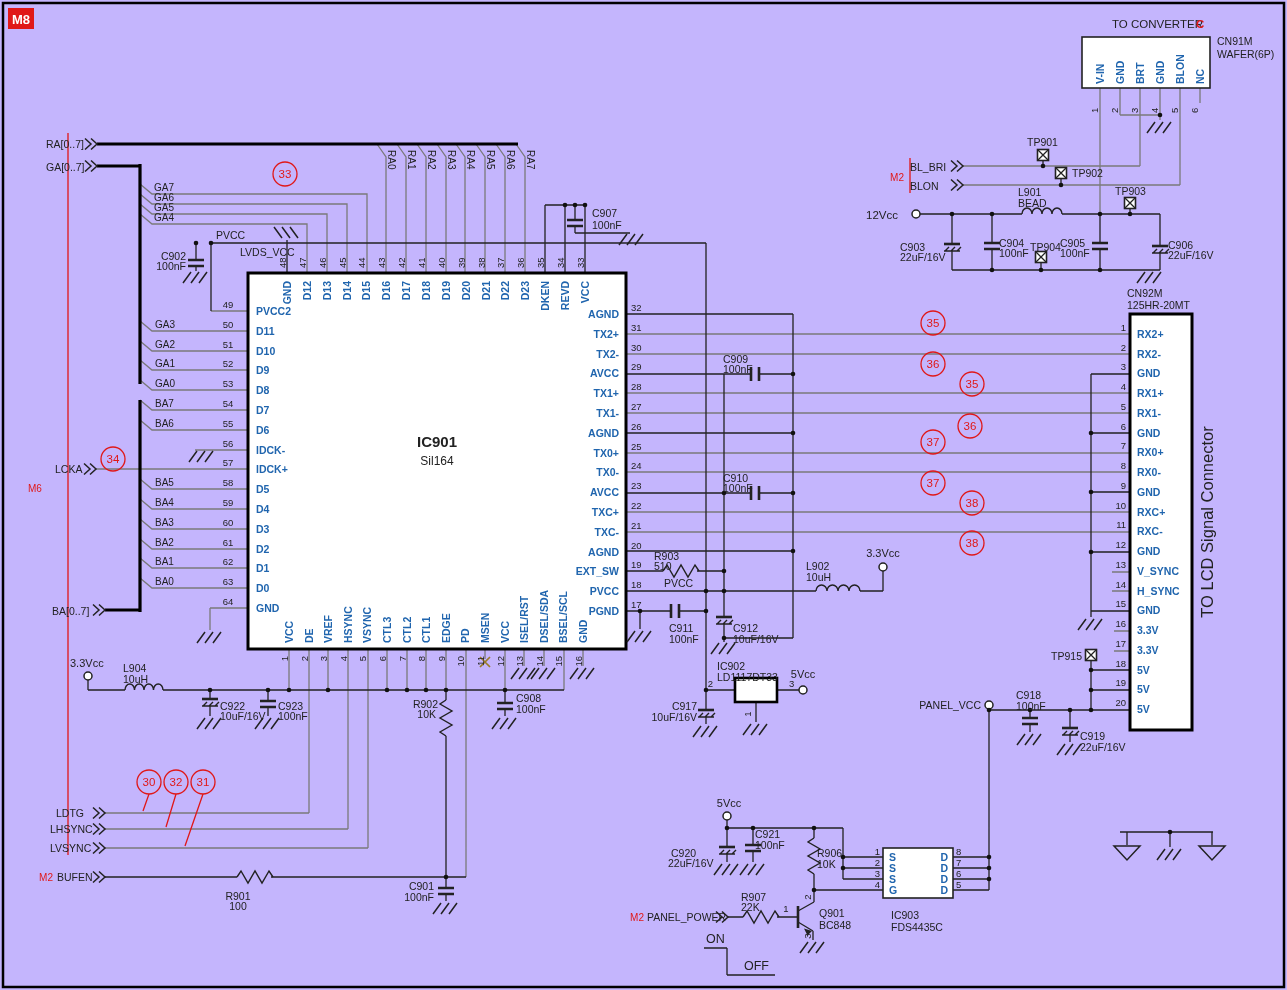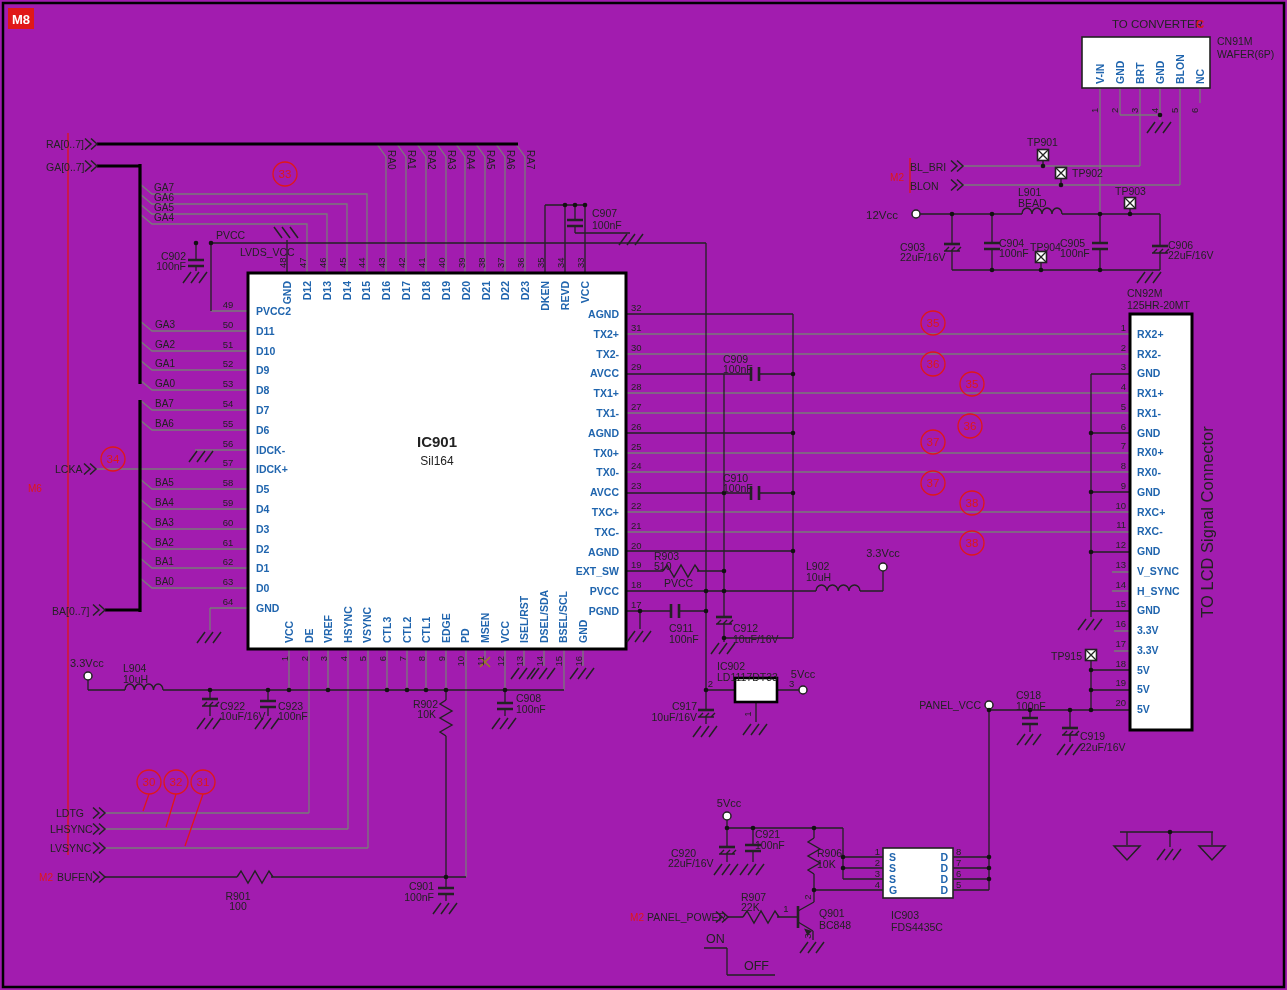--- a/index.html
+++ b/index.html
@@ -1,16 +1,16 @@
 <!DOCTYPE html>
 <html><head>
 <meta charset="utf-8">
 <style>
   html,body{margin:0;padding:0;background:#fff;}
-  #stage{position:relative;width:1287px;height:990px;background:#a21caf;overflow:hidden;}
+  #stage{position:relative;width:1287px;height:990px;background:#c4b5fd;overflow:hidden;}
   svg{display:block;}
   text{font-family:"Liberation Sans","DejaVu Sans",sans-serif;}
 </style>
 </head>
 <body>
 
 <div id="stage">
 <svg id="sch" width="1287" height="990" viewBox="0 0 1287 990">
   <defs>
     <g id="gs">

